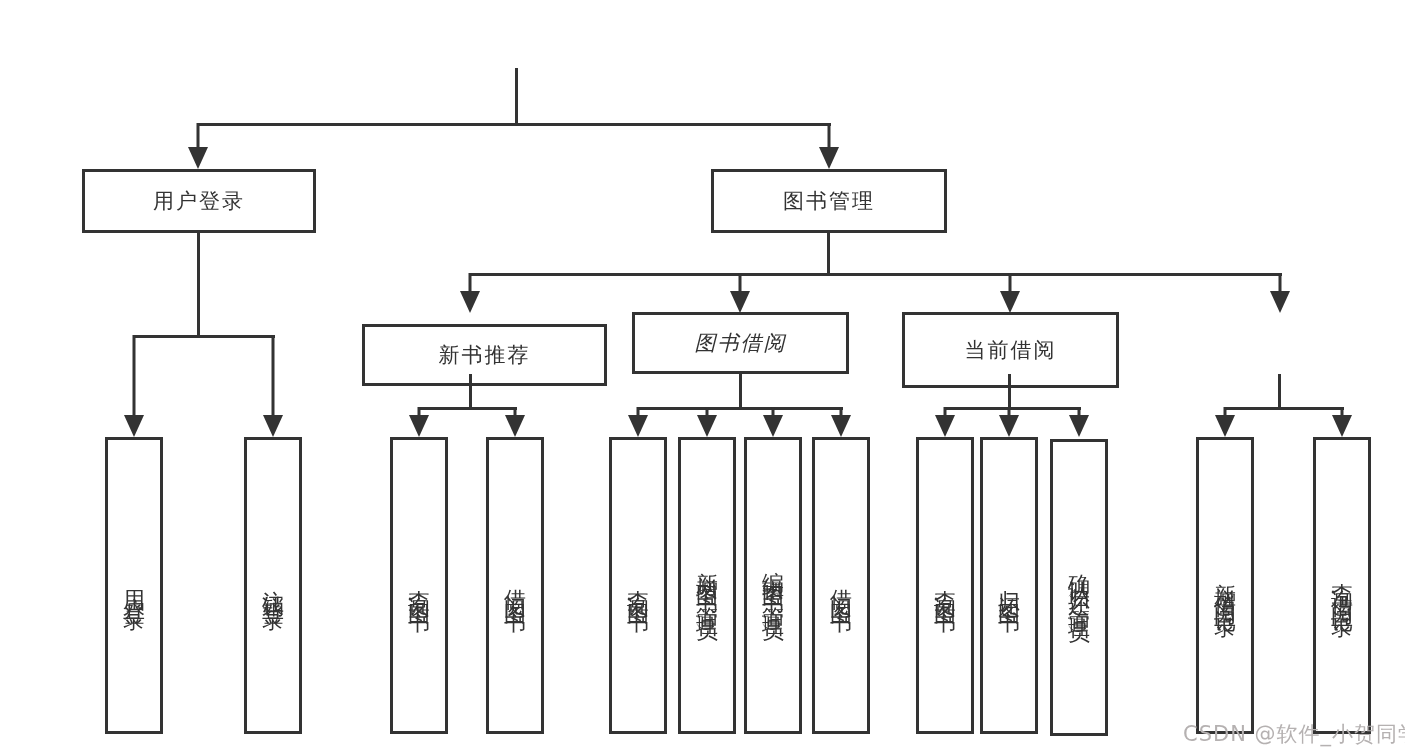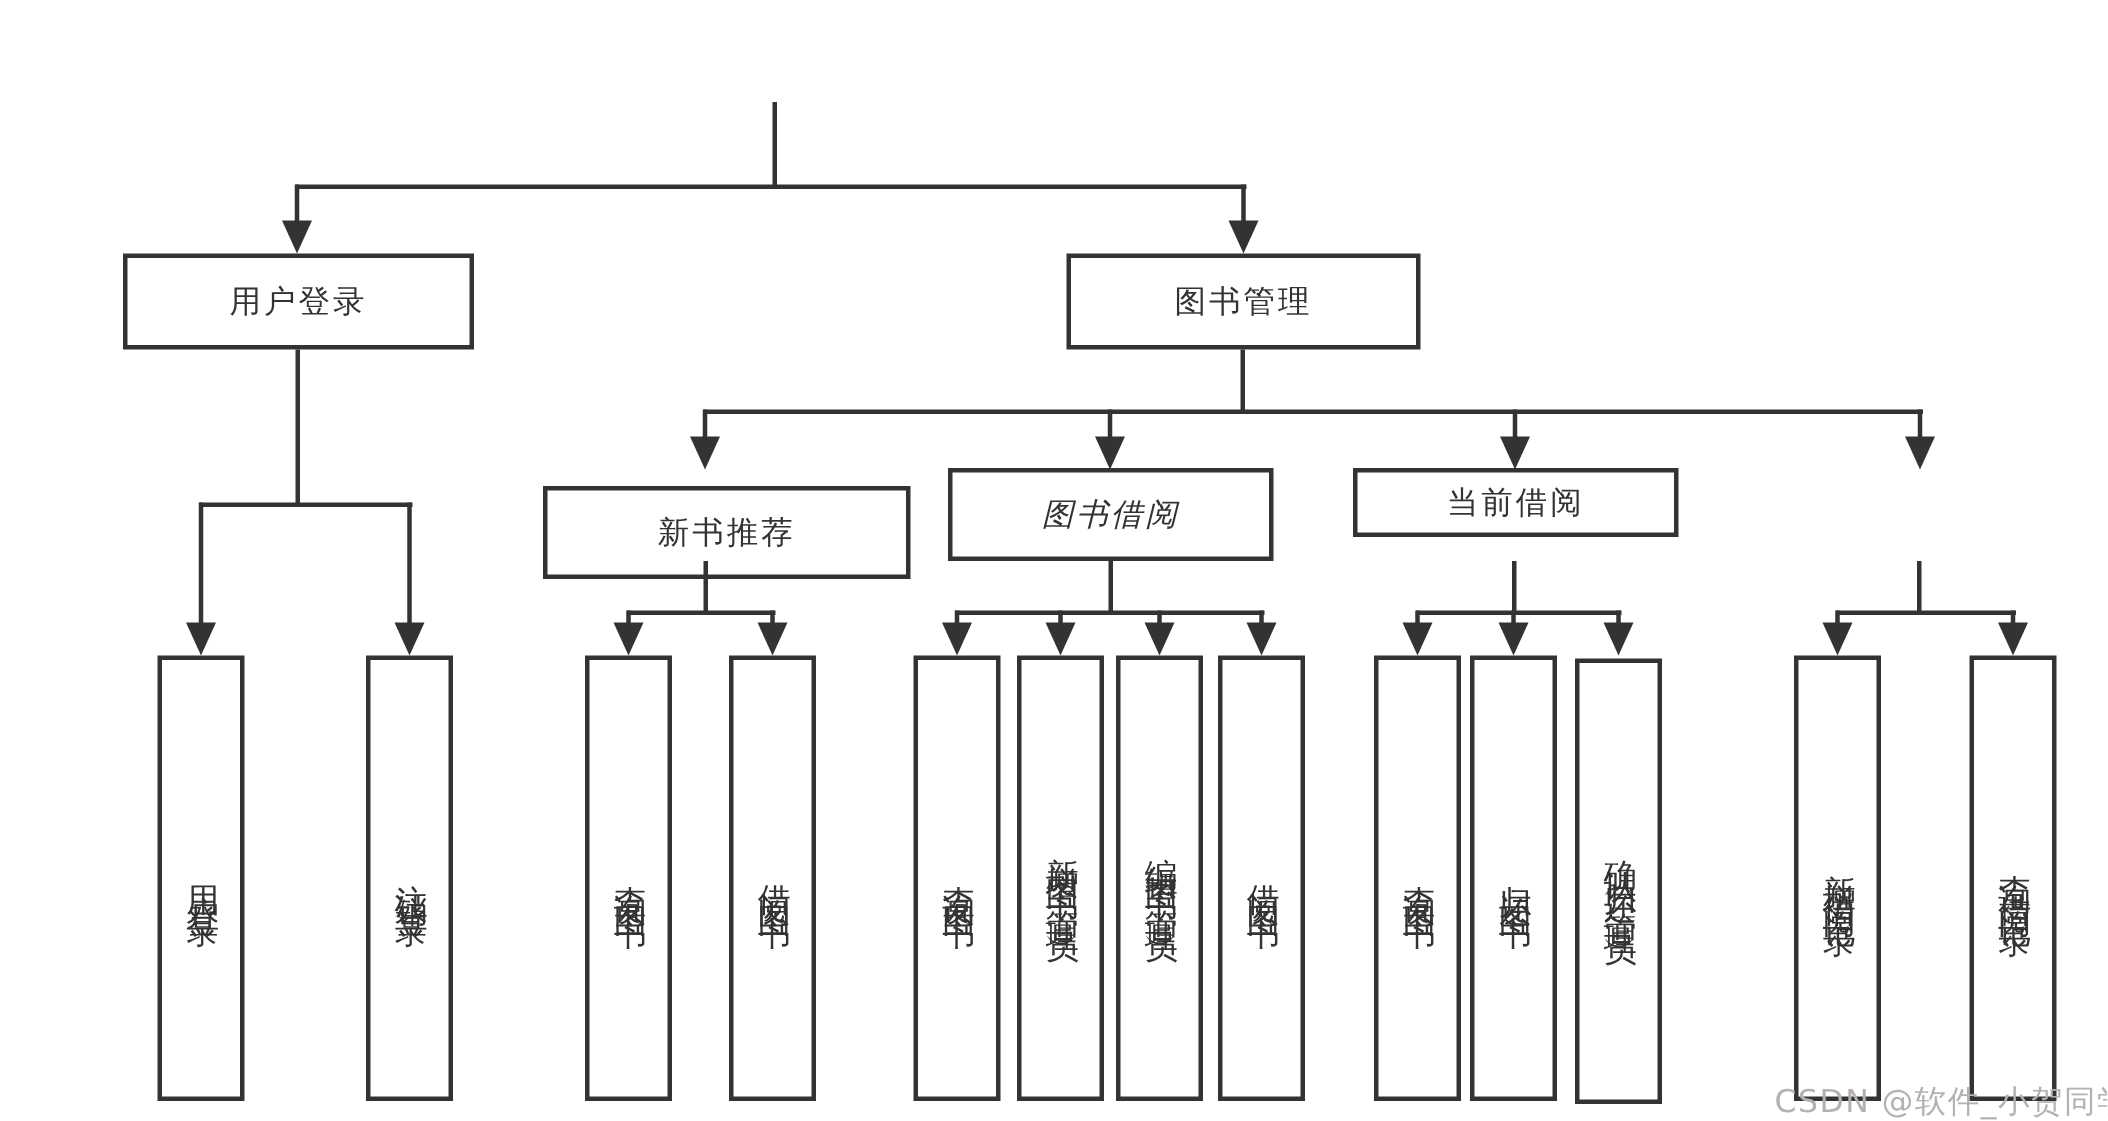--- a/index.html
+++ b/index.html
@@ -92,21 +92,21 @@
   <div class="drop" style="left:729px; top:273px; height:40px;"></div>
   <div class="drop" style="left:999px; top:273px; height:40px;"></div>
   <div class="drop" style="left:1269px; top:273px; height:40px;"></div>
 
   <div class="box h" style="left:362px; top:324px; width:245px; height:62px;">
     <span>新书推荐</span>
   </div>
   <div class="box h" style="left:632px; top:312px; width:217px; height:62px;font-style:italic;">
     <span>图书借阅</span>
   </div>
-  <div class="box h" style="left:902px; top:312px; width:217px; height:46px;">
+  <div class="box h" style="left:902px; top:312px; width:217px; height:76px;">
     <span>当前借阅</span>
   </div>
 
   <div class="vline" style="left:469px; top:374px; height:36px;"></div>
   <div class="hline" style="left:418px; top:407px; width:99px;"></div>
   <div class="drop" style="left:408px; top:407px; height:30px;"></div>
   <div class="drop" style="left:504px; top:407px; height:30px;"></div>
 
   <div class="vline" style="left:739px; top:374px; height:36px;"></div>
   <div class="hline" style="left:637px; top:407px; width:206px;"></div>

